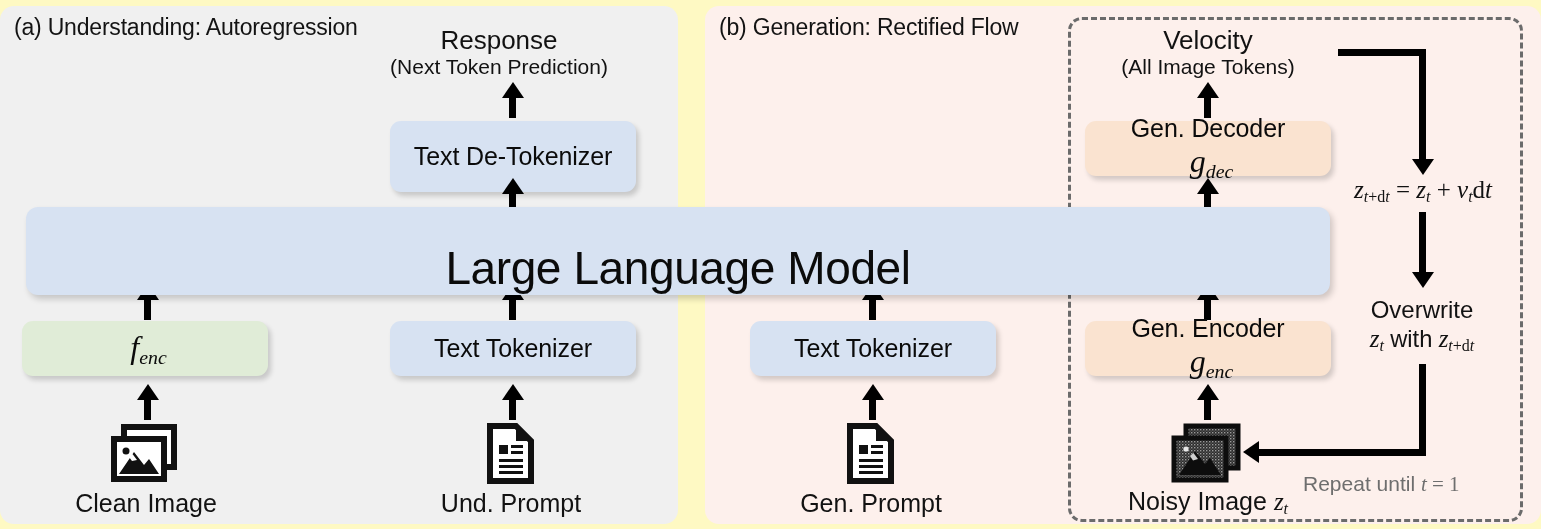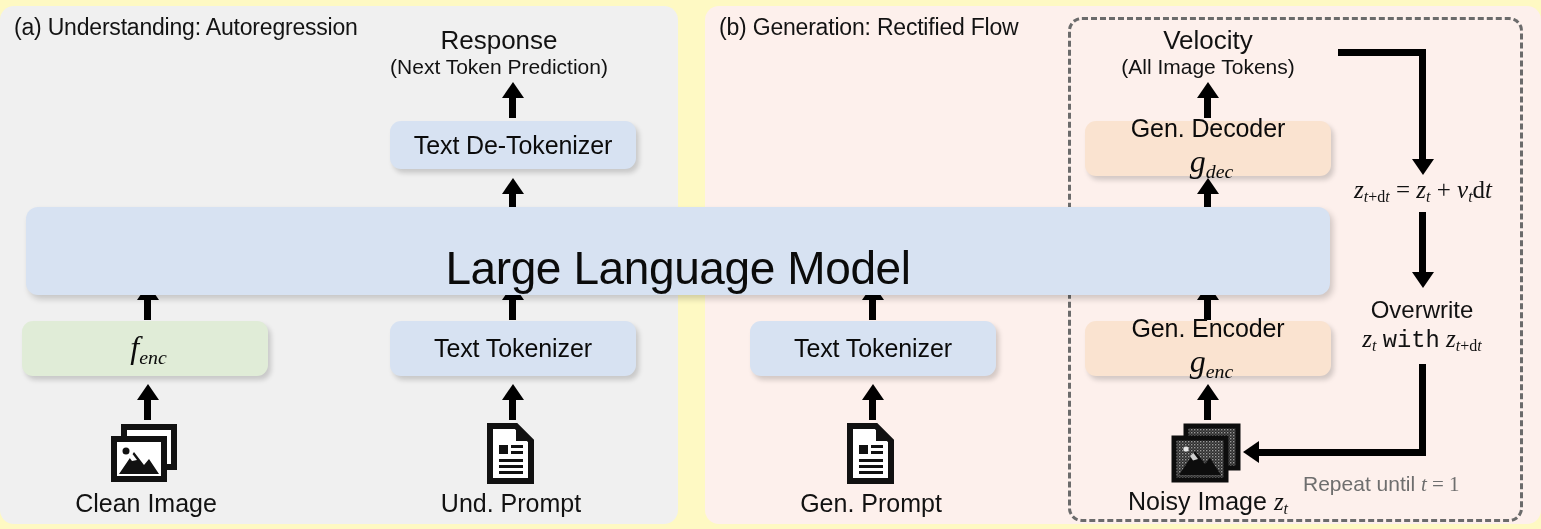--- a/index.html
+++ b/index.html
@@ -190,21 +190,21 @@
   <div id="dashed-box"></div>
 
   <div class="cap" style="left:384px; top:26px; width:230px;">
     <span class="l1">Response</span>
     <span class="l2">(Next Token Prediction)</span>
   </div>
 
   <div class="arrow-v" style="left:509px; top:96px; height:22px;"></div>
   <div class="head-up" style="left:502px; top:82px;"></div>
 
-  <div class="box box-blue" style="left:390px; top:121px; width:246px; height:48px;">
+  <div class="box box-blue" style="left:390px; top:121px; width:246px; height:71px;">
     <span class="box-label">Text De-Tokenizer</span>
   </div>
 
   <div class="arrow-v" style="left:509px; top:192px; height:18px;"></div>
   <div class="head-up" style="left:502px; top:178px;"></div>
 
   <div id="llm-bar">
     <span id="llm-label">Large Language Model</span>
   </div>
 
@@ -279,21 +279,21 @@
     <i>z</i><sub><i>t</i>+<span class="up">d</span><i>t</i></sub> = <i>z</i><sub><i>t</i></sub> + <i>v</i><sub><i>t</i></sub><span class="up">d</span><i>t</i>
   </div>
 
   <div class="seg-v" style="left:1419px; top:212px; height:62px;"></div>
   <div class="head-down" style="left:1412px; top:272px;"></div>
 
   <div class="eq" style="left:1332px; top:296px; width:180px; font-family:'Liberation Sans',sans-serif; font-size:24px;">
     <span>Overwrite</span>
   </div>
   <div class="eq" style="left:1332px; top:325px; width:180px;">
-    <i>z</i><sub><i>t</i></sub> <span class="up" style="font-family:Liberation Mono, monospace;font-size:0.95em;">with</span> <i>z</i><sub><i>t</i>+<span class="up">d</span><i>t</i></sub>
+    <i>z</i><sub><i>t</i></sub> <span class="up" style="font-family:Liberation Sans, sans-serif;font-size:0.95em;">with</span> <i>z</i><sub><i>t</i>+<span class="up">d</span><i>t</i></sub>
   </div>
 
   <div class="seg-v" style="left:1419px; top:364px; height:92px;"></div>
   <div class="seg-h" style="left:1258px; top:449px; width:168px;"></div>
   <div class="head-left" style="left:1243px; top:441px;"></div>
 
   <div class="arrow-v" style="left:869px; top:298px; height:22px;"></div>
   <div class="head-up" style="left:862px; top:284px;"></div>
 
   <div class="arrow-v" style="left:1204px; top:298px; height:22px;"></div>

